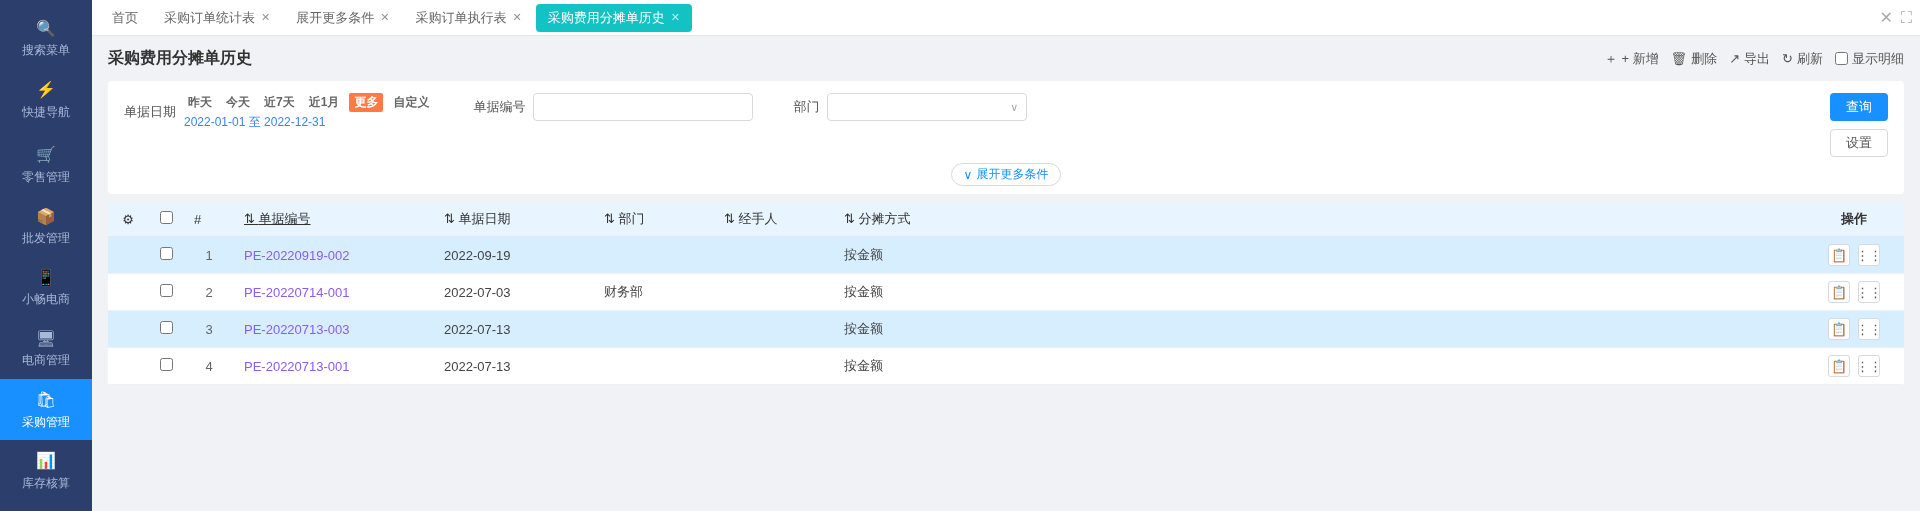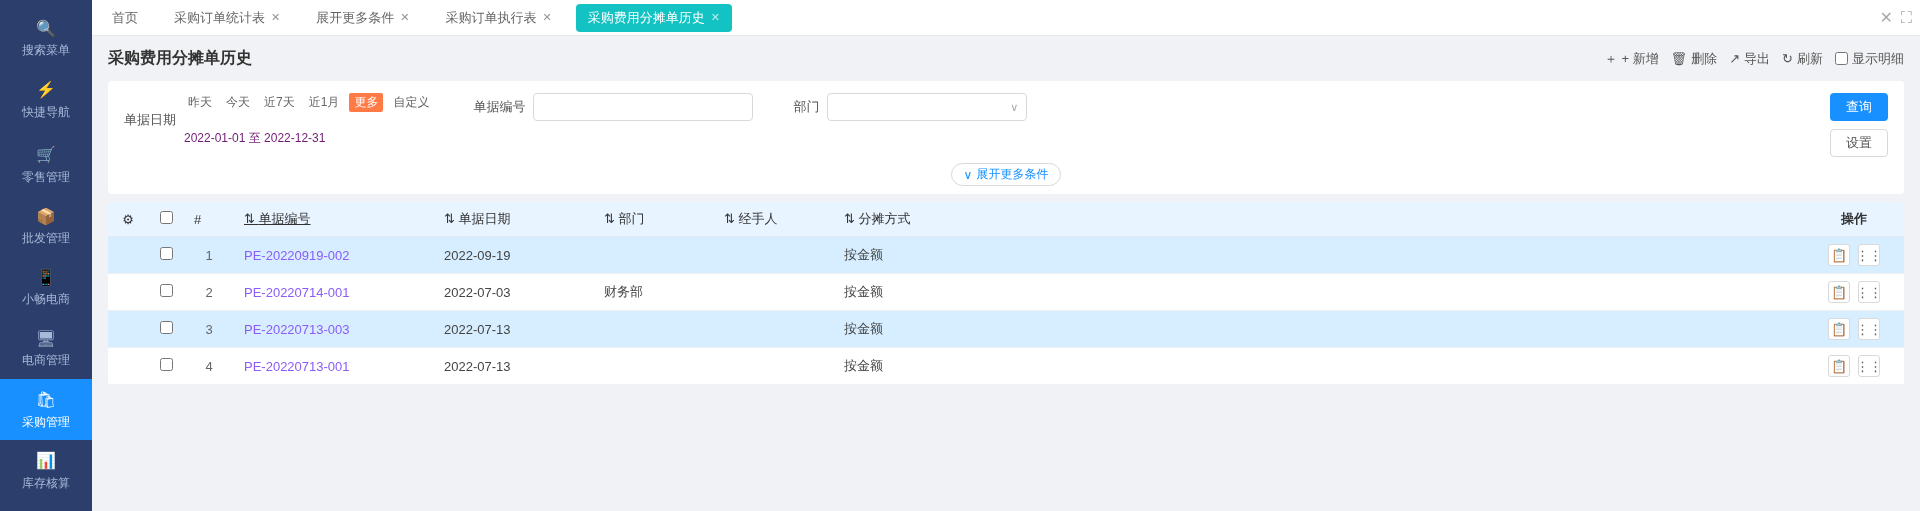--- a/index.html
+++ b/index.html
@@ -49,21 +49,21 @@
 
     
     .tab-bar {
       background: #fff;
       display: flex;
       align-items: center;
       height: 36px;
       padding: 0 8px;
       border-bottom: 1px solid #e8e8e8;
       flex-shrink: 0;
-      gap: 12px;
+      gap: 2px;
     }
     .tab-item {
       display: flex;
       align-items: center;
       padding: 0 12px;
       height: 28px;
       border-radius: 4px 4px 0 0;
       font-size: 13px;
       cursor: pointer;
       color: #666;
@@ -144,36 +144,37 @@
     .search-label {
       font-size: 13px;
       color: #555;
       white-space: nowrap;
     }
     .date-shortcuts {
       display: flex;
       align-items: center;
       gap: 6px;
       font-size: 12px;
+      font-weight: bold;
     }
     .date-shortcut {
       color: #666;
       cursor: pointer;
       padding: 1px 4px;
     }
     .date-shortcut.more {
       background: #ff7a45;
       color: #fff;
       border-radius: 2px;
       padding: 1px 5px;
     }
     .date-range {
       font-size: 12px;
-      color: #701a75;
-      margin-top: 18px;
+      color: #3b82f6;
+      margin-top: 2px;
     }
     .search-input {
       height: 28px;
       border: 1px solid #d9d9d9;
       border-radius: 4px;
       padding: 0 8px;
       font-size: 13px;
       outline: none;
       width: 220px;
     }

